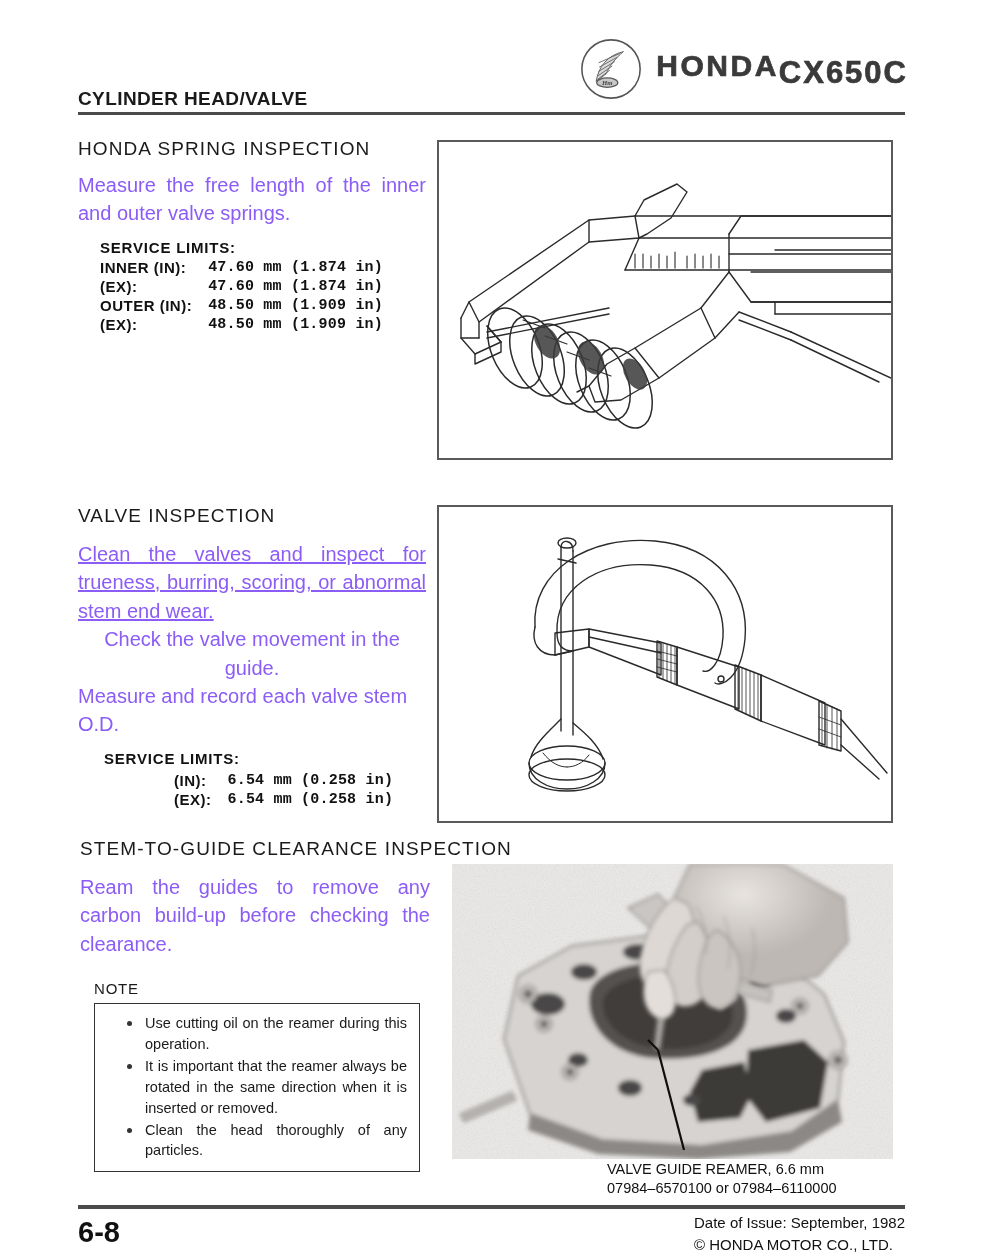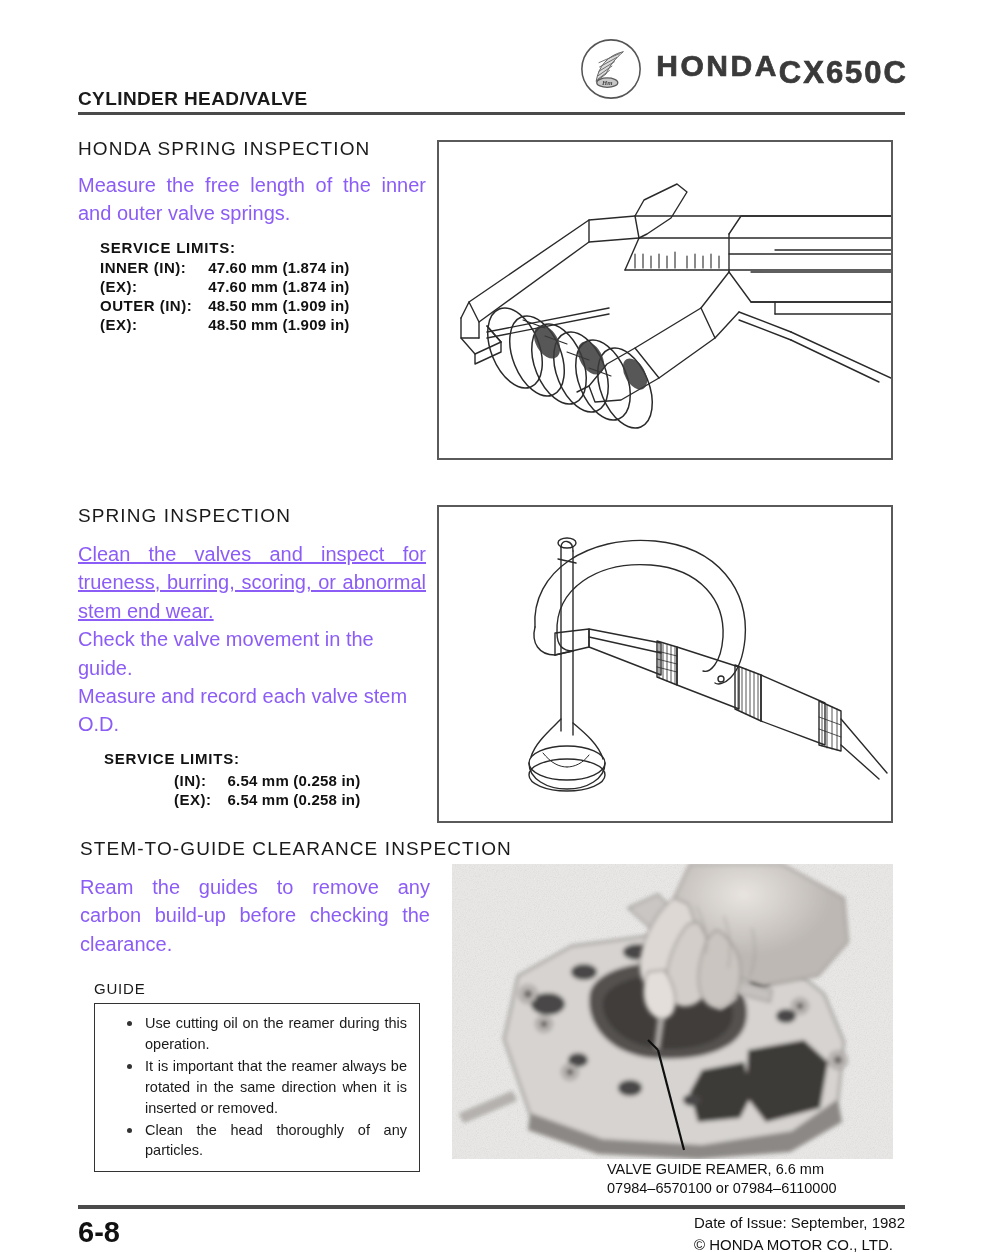--- a/index.html
+++ b/index.html
@@ -103,20 +103,21 @@
     white-space: nowrap;
   }
   table.limits td.lbl {
     text-align: left;
     padding-right: 16px;
     letter-spacing: 0.5px;
   }
   table.limits td.val {
     text-align: center;
     letter-spacing: 0.2px;
+    font-family: Liberation Mono, monospace;
   }
 
   
   .illus-frame {
     position: absolute;
     border: 2px solid #5a5a5a;
     background: #ffffff;
     box-sizing: border-box;
     overflow: hidden;
   }
@@ -371,23 +372,23 @@
       <g fill="#3a3a3a" stroke="none" opacity="0.85">
         <ellipse cx="108" cy="200" rx="11" ry="18" transform="rotate(-30 108 200)"></ellipse>
         <ellipse cx="152" cy="216" rx="11" ry="18" transform="rotate(-30 152 216)"></ellipse>
         <ellipse cx="196" cy="232" rx="10" ry="17" transform="rotate(-30 196 232)"></ellipse>
       </g>
     </g>
   </svg>
 </div>
 
 <div id="sec-valve-inspection-text">
-  <div class="sec-heading">SPRING INSPECTION</div>
+  <div class="sec-heading">VALVE INSPECTION</div>
   <div class="body-text" style="margin-top:13px;text-decoration:underline;">Clean the valves and inspect for trueness, burring, scoring, or abnormal stem end wear.</div>
-  <div class="body-text" style="text-align:left;">Check the valve movement in the guide.</div>
+  <div class="body-text" style="text-align:center;">Check the valve movement in the guide.</div>
   <div class="body-text" style="text-align:left;">Measure and record each valve stem O.D.</div>
   <div class="limits-title" style="margin-left:26px;">SERVICE LIMITS:</div>
   <table class="limits" style="margin-left:96px;margin-top:4px;">
     <tbody>
         <tr>
       <td class="lbl">(IN):</td>
       <td class="val">6.54 mm (0.258 in)</td>
     </tr>
     <tr>
       <td class="lbl">(EX):</td>
@@ -467,21 +468,21 @@
 
       <path d="M104 246 C112 256 120 260 128 260" stroke-width="1"></path>
       <path d="M150 248 C144 256 136 260 128 260" stroke-width="1"></path>
     </g>
   </svg>
 </div>
 
 <div id="sec-stem-guide-text">
   <div class="sec-heading">STEM-TO-GUIDE CLEARANCE INSPECTION</div>
   <div class="body-text" style="margin-top:13px;">Ream the guides to remove any carbon build-up before checking the clearance.</div>
-  <div id="note-label">GUIDE</div>
+  <div id="note-label">NOTE</div>
   <div id="note-box">
     <ul class="note-list">
       <li>Use cutting oil on the reamer during this operation.</li>
       <li>It is important that the reamer always be rotated in the same direction when it is inserted or removed.</li>
       <li>Clean the head thoroughly of any particles.</li>
     </ul>
   </div>
 </div>
 
 <div id="photo-reamer">

